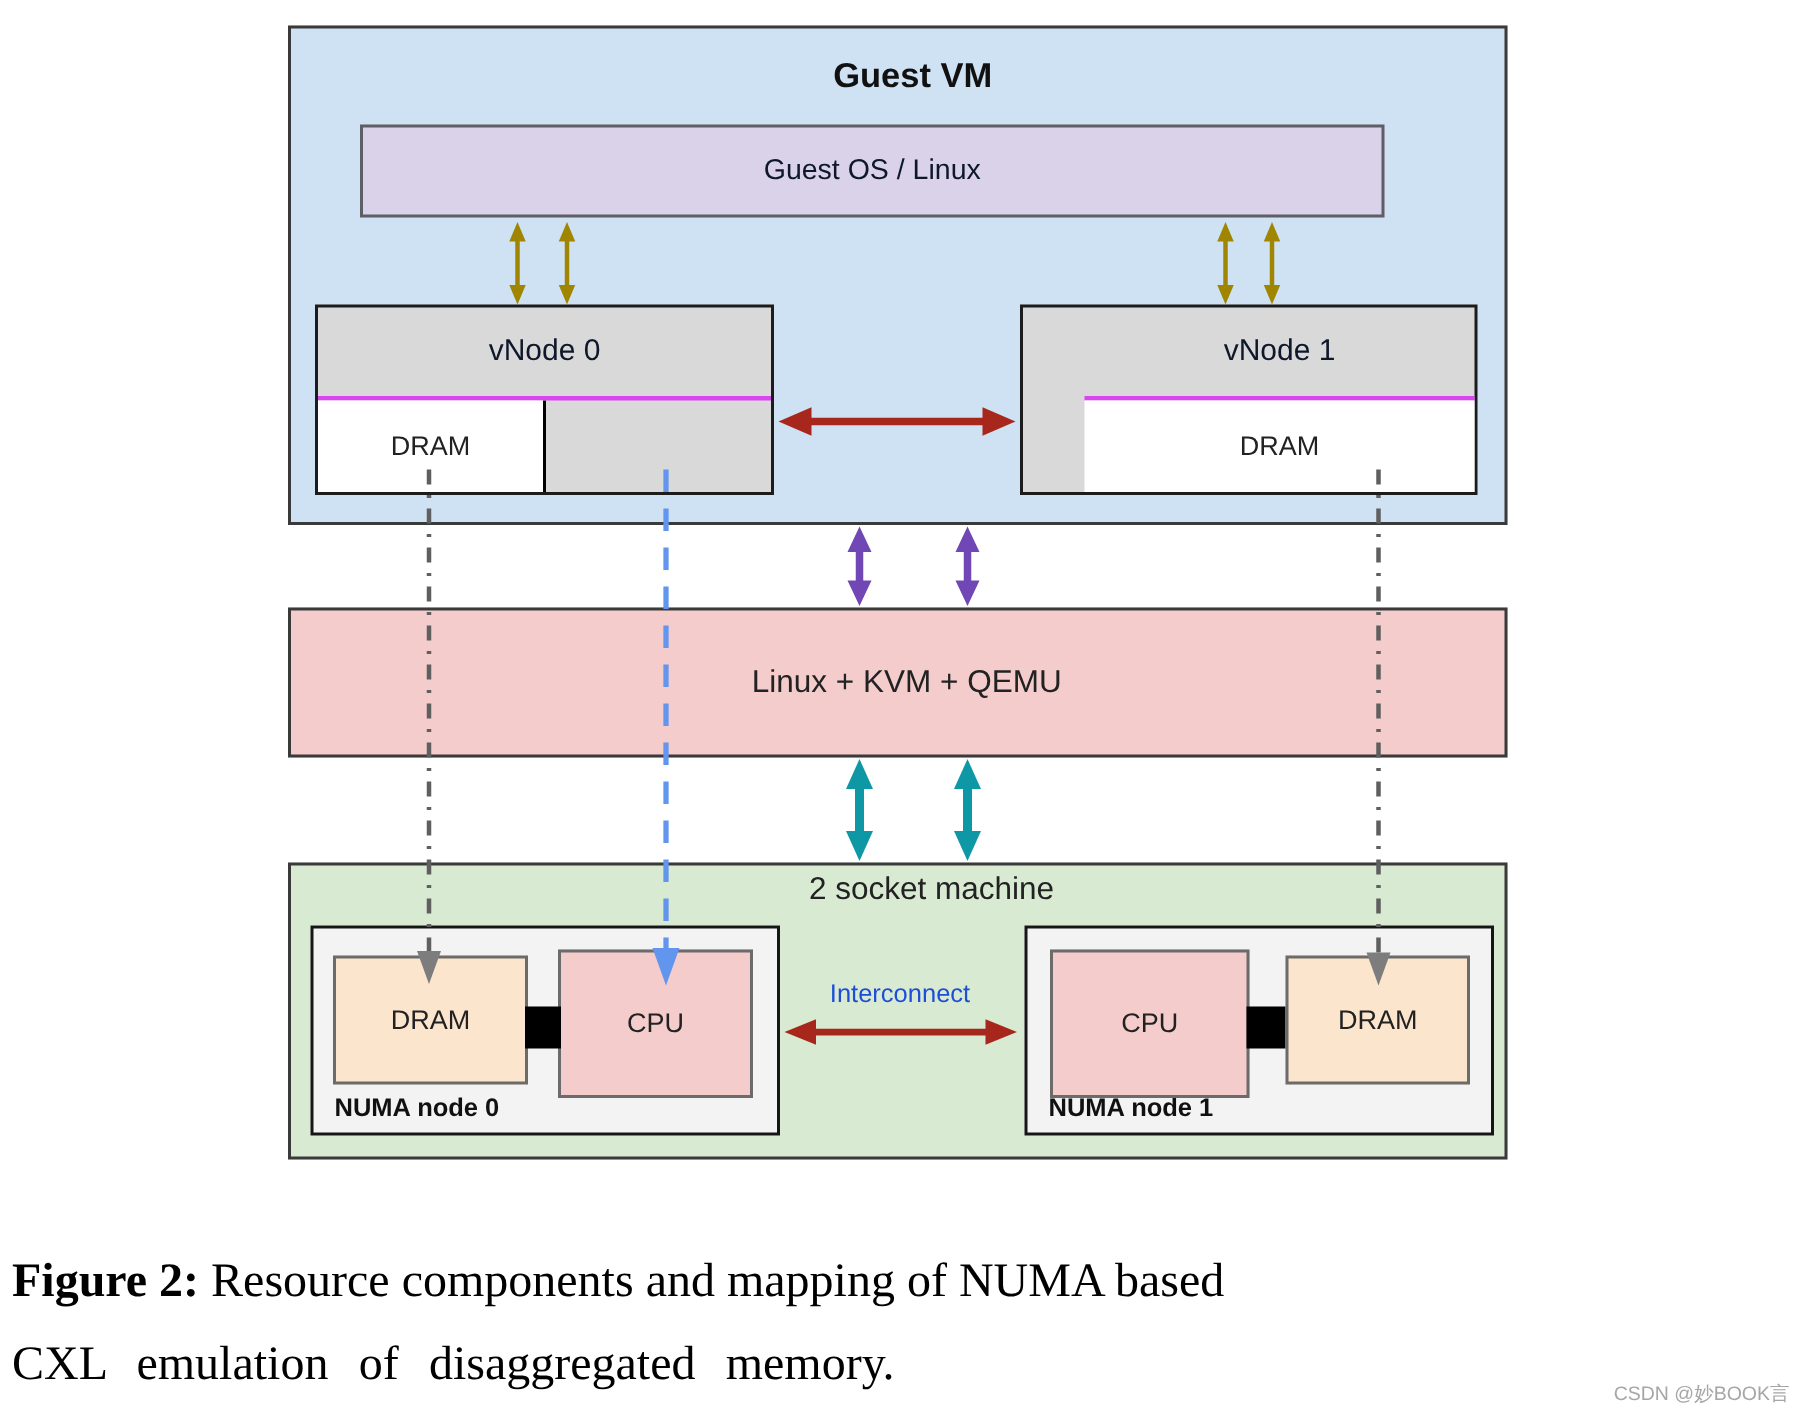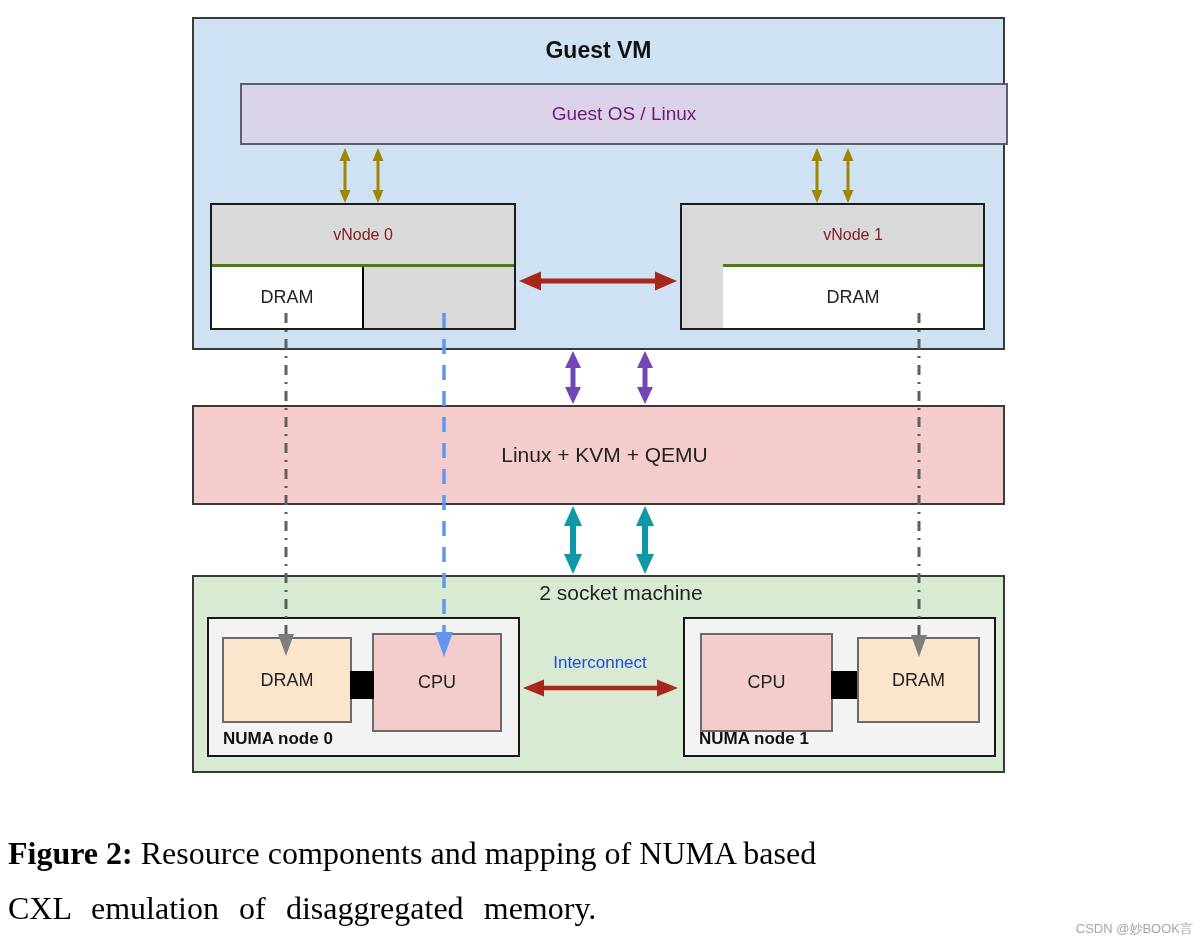--- a/index.html
+++ b/index.html
@@ -10,31 +10,31 @@
     --arrow-teal:#0e97a5; --line-blue:#6295ee; --line-gray:#5f5f5f;
     --line-gray-head:#7d7d7d;
   }
   *{box-sizing:border-box;margin:0;padding:0;}
   body{background:#ffffff;font-family:"Liberation Sans",sans-serif;}
   .canvas{position:relative;width:1203px;height:946px;background:#ffffff;overflow:hidden;}
   .box{position:absolute;border:2px solid #3a3a3a;}
   .center{display:flex;align-items:center;justify-content:center;}
 
   .guest-vm{left:192px;top:17px;width:813px;height:333px;background:var(--guest-vm-bg);}
-  .guest-vm-title{position:absolute;left:0;top:18px;width:100%;text-align:center;
+  .guest-vm-title{position:absolute;left:10px;top:18px;width:100%;text-align:center;
     font-size:23px;font-weight:bold;color:#111;}
-  .guest-os{left:240px;top:83px;width:768px;height:62px;background:var(--guest-os-bg);
-    border:2px solid #5e5e66;font-size:19px;color:#701a75;}
+  .guest-os{left:240px;top:83px;width:683px;height:62px;background:var(--guest-os-bg);
+    border:2px solid #5e5e66;font-size:19px;color:#0f172a;}
 
   .vnode{position:absolute;border:2px solid #1c1c1c;background:var(--vnode-bg);
     display:flex;flex-direction:column;}
   .vnode0{left:210px;top:203px;width:306px;height:127px;}
   .vnode1{left:680px;top:203px;width:305px;height:127px;padding-left:41px;}
-  .vnode-header{flex:0 0 62px;border-bottom:3px solid #4d7c0f;display:flex;align-items:center;
-    justify-content:center;font-size:16px;color:#7f1d1d;}
+  .vnode-header{flex:0 0 62px;border-bottom:3px solid #d946ef;display:flex;align-items:center;
+    justify-content:center;font-size:20px;color:#0f172a;}
   .vnode-row{flex:1;display:flex;}
   .vnode-cell{display:flex;align-items:center;justify-content:center;font-size:18px;color:#222;}
   .cell-left{flex:0 0 152px;border-right:2px solid #000;}
   .cell-right{flex:1;}
   .cell-white{background:#ffffff;}
   .cell-gray{background:var(--vnode-bg);}
 
   .kvm-box{left:192px;top:405px;width:813px;height:100px;background:var(--hypervisor-bg);
     font-size:21px;color:#222;padding-left:12px;}
 

